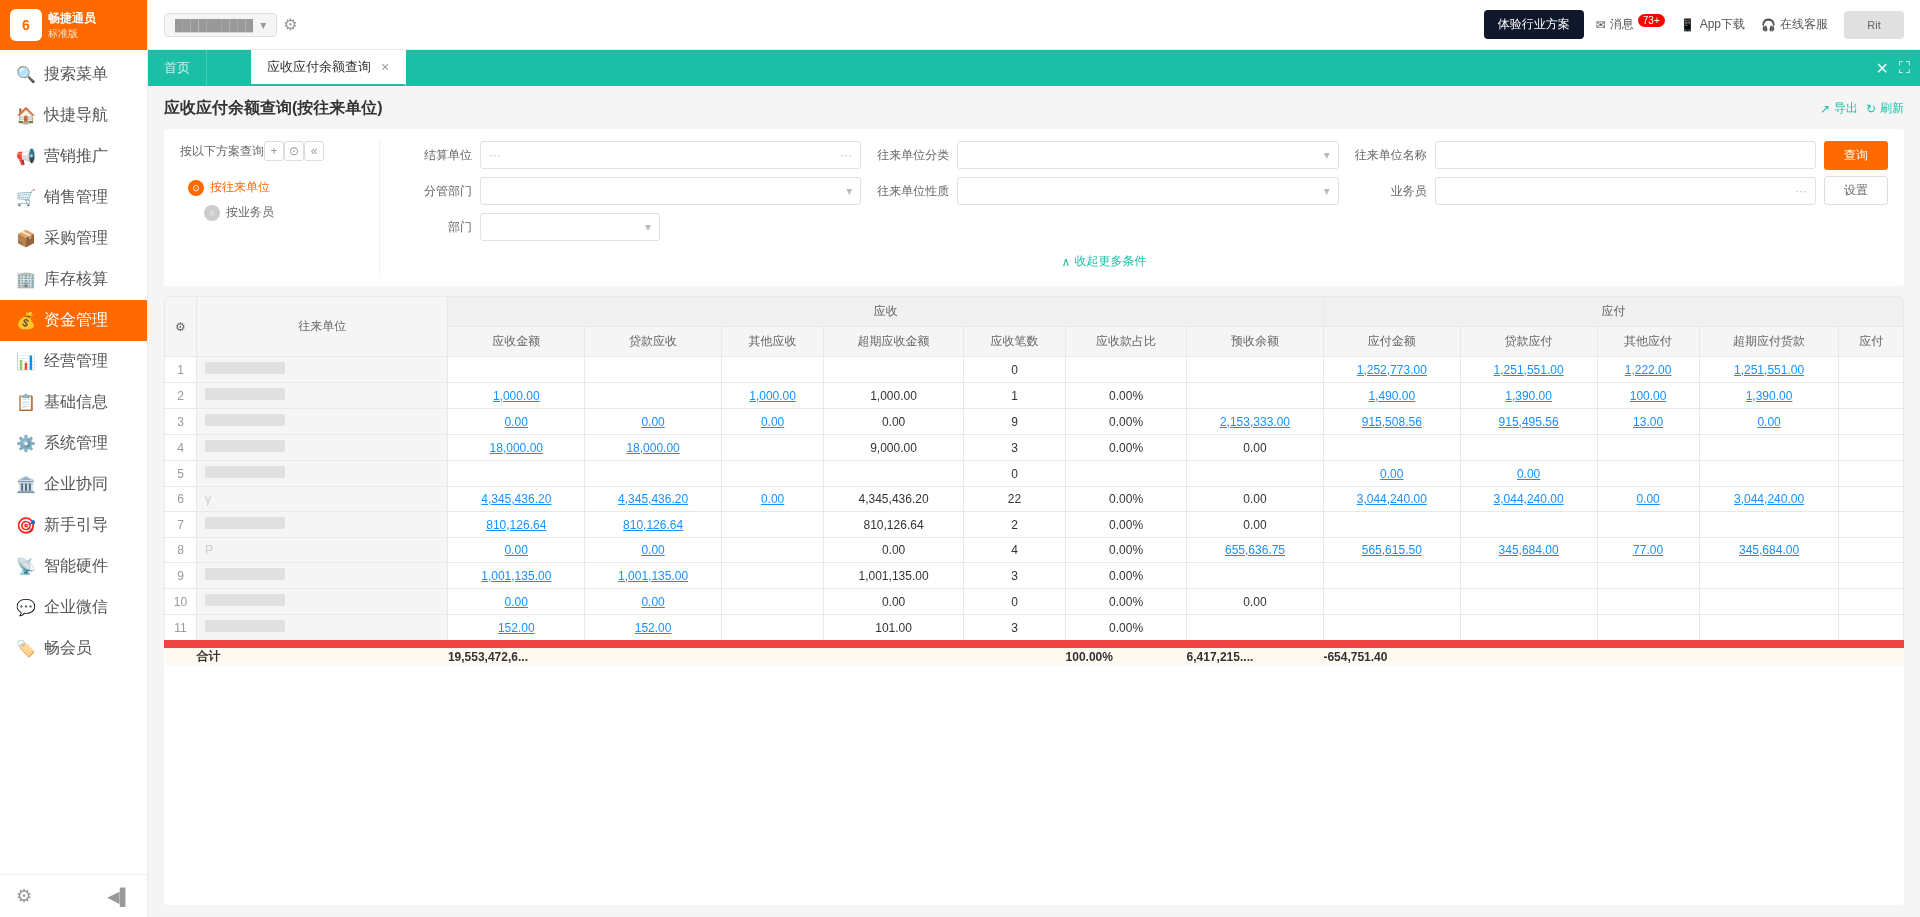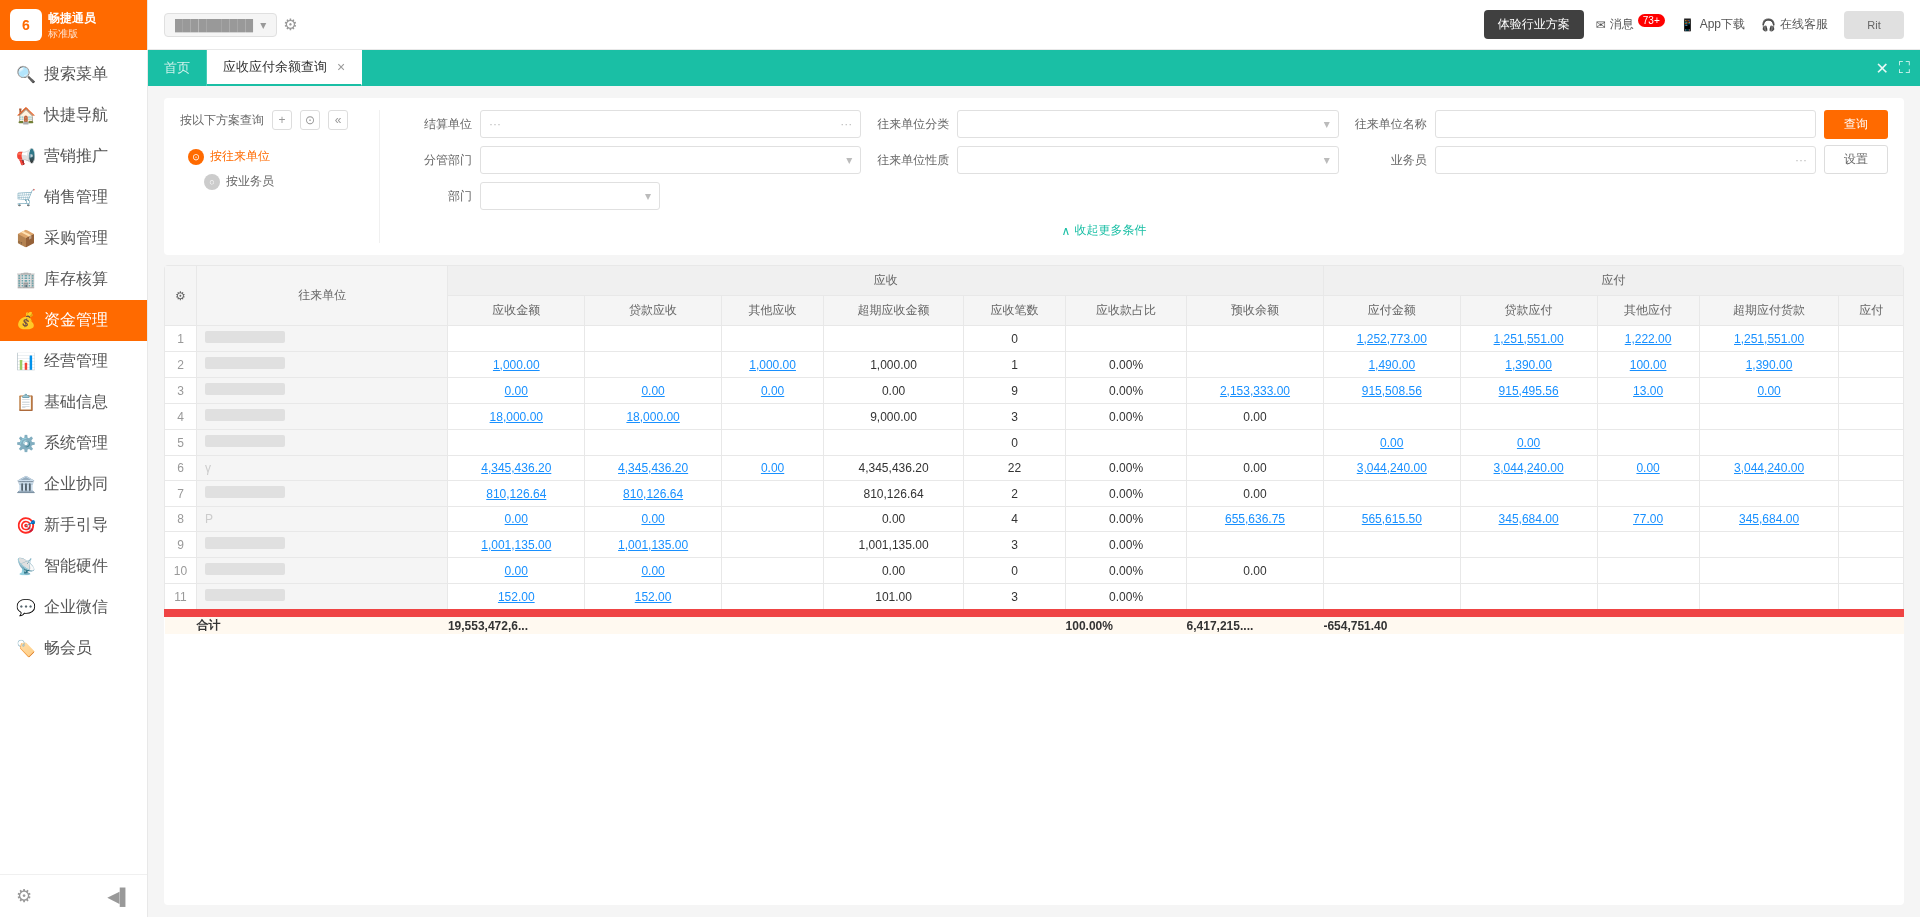--- a/index.html
+++ b/index.html
@@ -33,30 +33,31 @@
     
     .header {
       position: fixed; left: 148px; top: 0; right: 0; height: 50px;
       background: #fff; border-bottom: 1px solid #e8e8e8;
       display: flex; align-items: center; padding: 0 16px; gap: 12px;
       z-index: 99;
     }
     .header-breadcrumb { display: flex; align-items: center; gap: 6px; color: #999; font-size: 12px; flex: 1; }
     .header-company { background: #f5f5f5; border: 1px solid #e0e0e0; border-radius: 4px; padding: 4px 10px; font-size: 12px; color: #333; }
     .header-actions { display: flex; align-items: center; gap: 16px; }
-    .header-btn-solution { background: #404040; color: #fff; border: none; border-radius: 4px; padding: 6px 14px; font-size: 12px; cursor: pointer; }
+    .header-btn-solution { background: #0f172a; color: #fff; border: none; border-radius: 4px; padding: 6px 14px; font-size: 12px; cursor: pointer; }
     .header-icon-btn { display: flex; align-items: center; gap: 4px; cursor: pointer; color: #555; font-size: 12px; }
     .badge { background: #f00; color: #fff; border-radius: 10px; padding: 1px 5px; font-size: 10px; position: relative; top: -4px; }
     .header-avatar { width: 28px; height: 28px; border-radius: 50%; background: #ccc; display: flex; align-items: center; justify-content: center; font-size: 10px; color: #fff; }
 
     
     .tabbar {
       position: fixed; left: 148px; top: 50px; right: 0; height: 36px;
       background: #1abfa5; display: flex; align-items: stretch;
       z-index: 98;
+      gap: 44px;
     }
     .tab {
       display: flex; align-items: center; padding: 0 16px; cursor: pointer;
       font-size: 13px; color: rgba(255,255,255,0.8); gap: 6px;
       border-right: 1px solid rgba(255,255,255,0.2);
     }
     .tab.active { background: #fff; color: #333; border-bottom: 2px solid #1abfa5; }
     .tab-close { font-size: 14px; color: #999; cursor: pointer; margin-left: 4px; }
     .tabbar-controls { margin-left: auto; display: flex; align-items: center; padding: 0 10px; gap: 10px; }
     .tabbar-ctrl-btn { color: rgba(255,255,255,0.9); font-size: 16px; cursor: pointer; }
@@ -73,21 +74,21 @@
       display: flex; align-items: center; justify-content: space-between;
     }
     .page-title { font-size: 16px; font-weight: bold; color: #333; }
     .page-actions { display: flex; gap: 8px; align-items: center; }
     .action-btn { display: flex; align-items: center; gap: 4px; color: #1abfa5; font-size: 12px; cursor: pointer; }
 
     
     .filter-panel {
       background: #fff; border-radius: 4px; padding: 12px 16px;
     }
-    .filter-header { display: flex; align-items: center; gap: 8px; margin-bottom: 10px; }
+    .filter-header { display: flex; align-items: center; gap: 0; margin-bottom: 10px; }
     .filter-title { font-size: 12px; color: #666; }
     .filter-btn { width: 20px; height: 20px; border: 1px solid #ddd; border-radius: 3px; display: flex; align-items: center; justify-content: center; cursor: pointer; font-size: 12px; color: #999; }
     .filter-scheme-list { padding: 4px 0; }
     .filter-scheme-item { display: flex; align-items: center; gap: 6px; padding: 4px 8px; color: #ff6a00; cursor: pointer; font-size: 12px; }
     .filter-scheme-item.sub { color: #666; margin-left: 16px; }
     .filter-row { display: flex; align-items: flex-start; gap: 8px; }
     .filter-item { display: flex; align-items: center; flex: 1; min-width: 0; }
     .filter-label { font-size: 12px; color: #666; white-space: nowrap; margin-right: 8px; width: 80px; text-align: right; }
     .filter-input {
       flex: 1; height: 28px; border: 1px solid #e0e0e0; border-radius: 3px;
@@ -261,20 +262,33 @@
   </div>
   <div class="tabbar-controls">
     <span class="tabbar-ctrl-btn">✕</span>
     <span class="tabbar-ctrl-btn">⛶</span>
   </div>
 </div>
 
 <div class="main">
   <div class="page-content">
 
+    <div class="page-header">
+      <h2 class="page-title">应收应付余额查询(按往来单位)</h2>
+      <div class="page-actions">
+        <div class="action-btn">
+          <span>↗</span>
+          <span>导出</span>
+        </div>
+        <div class="action-btn">
+          <span>↻</span>
+          <span>刷新</span>
+        </div>
+      </div>
+    </div>
 
     <div class="filter-panel">
       <div style="display:flex;gap:0;">
 
         <div style="width:200px;border-right:1px solid #f0f0f0;padding-right:12px;margin-right:12px;">
           <div class="filter-header">
             <span class="filter-title">按以下方案查询</span>
             <span class="filter-btn">+</span>
             <span class="filter-btn">⊙</span>
             <span class="filter-btn">«</span>

